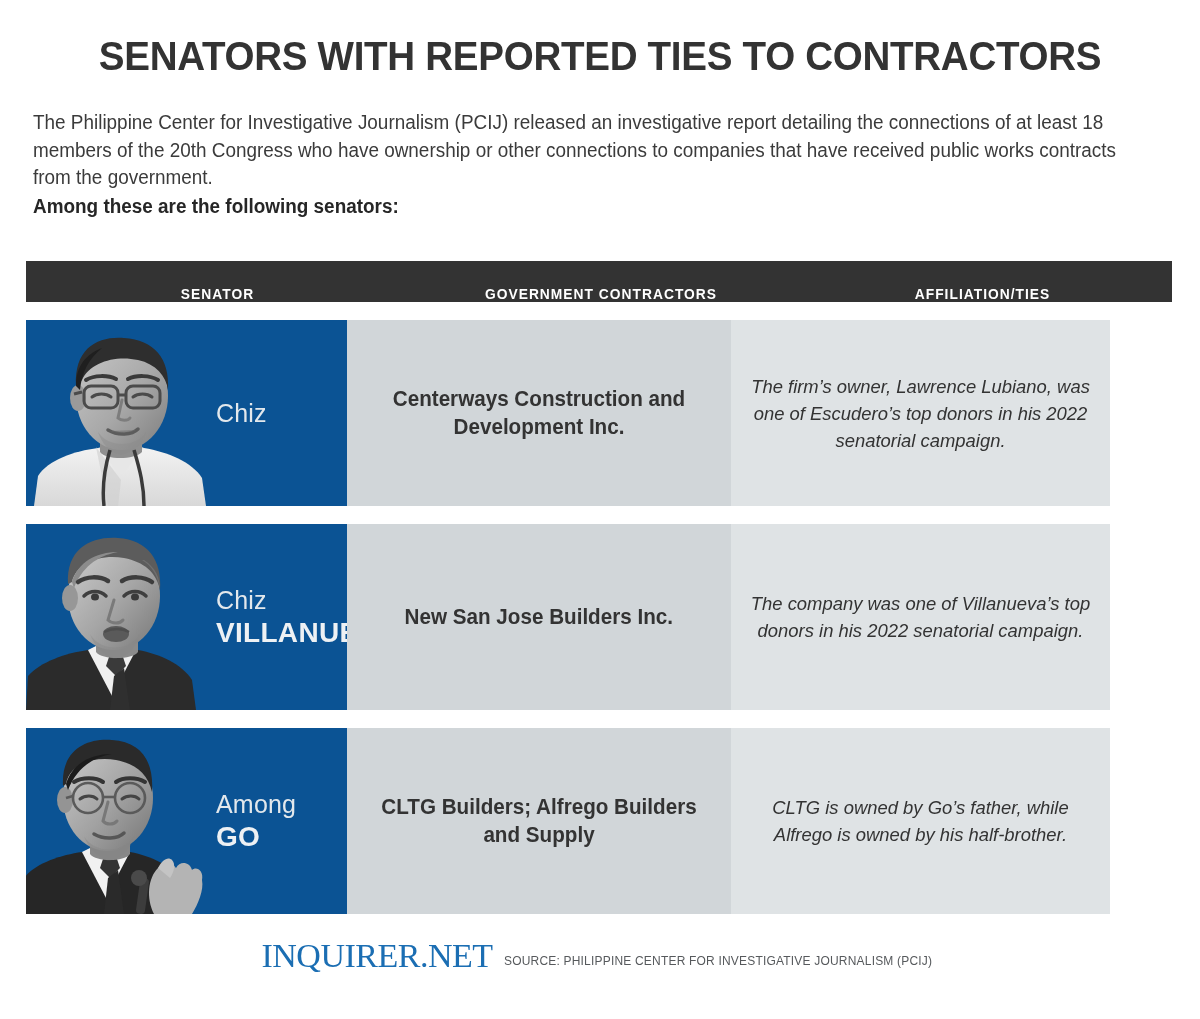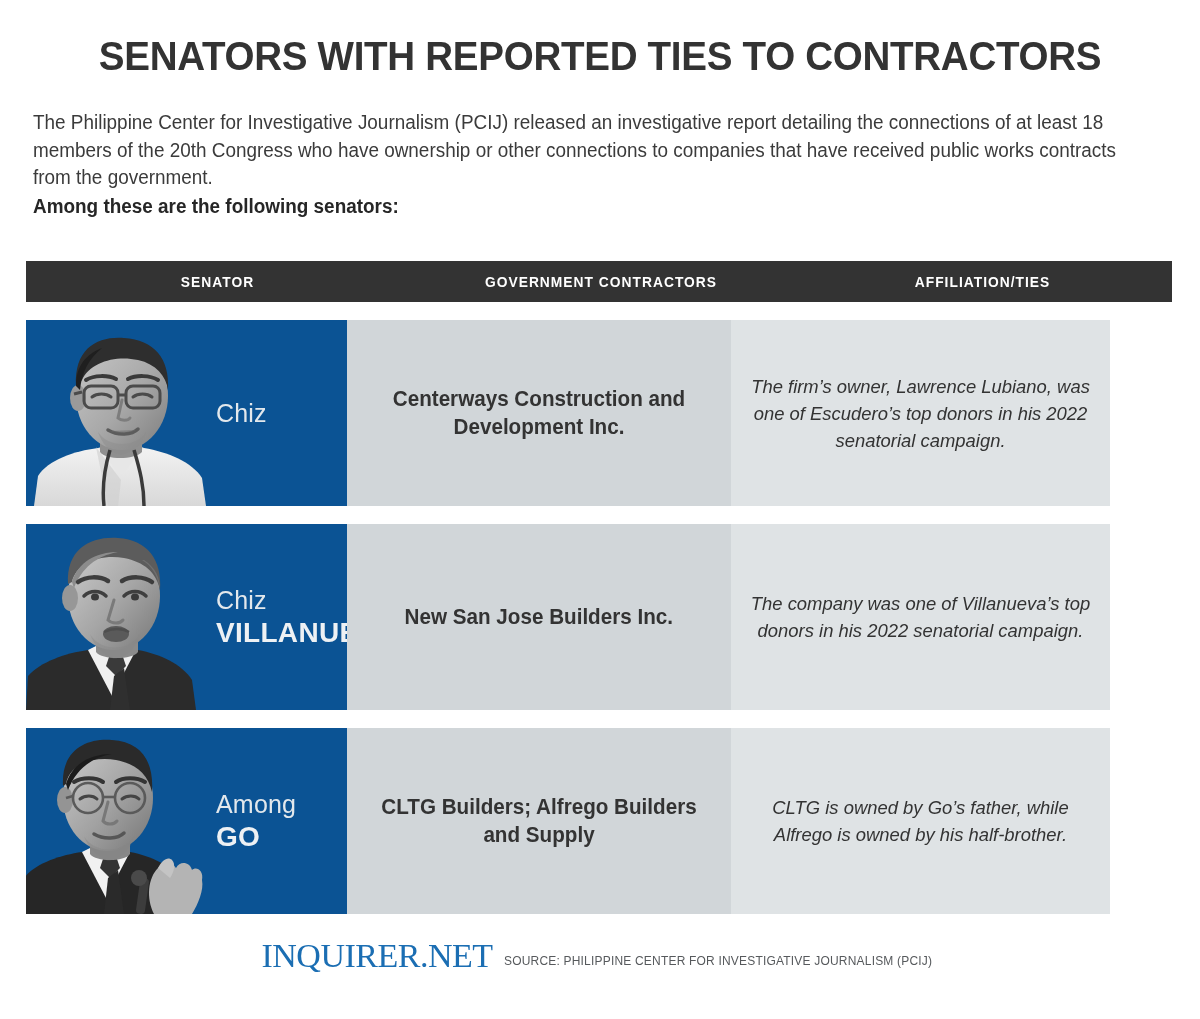--- a/index.html
+++ b/index.html
@@ -65,21 +65,21 @@
     left: 26px;
     top: 261px;
     width: 1146px;
   }
 
   .thead {
     display: flex;
     width: 100%;
     height: 41px;
     background: #333333;
-    align-items: center;
+    align-items: flex-end;
   }
   .th {
     font-size: 15px;
     font-weight: 600;
     letter-spacing: 1.1px;
     color: #ffffff;
     text-align: center;
     text-transform: uppercase;
     transform: scaleX(0.92);
   }

